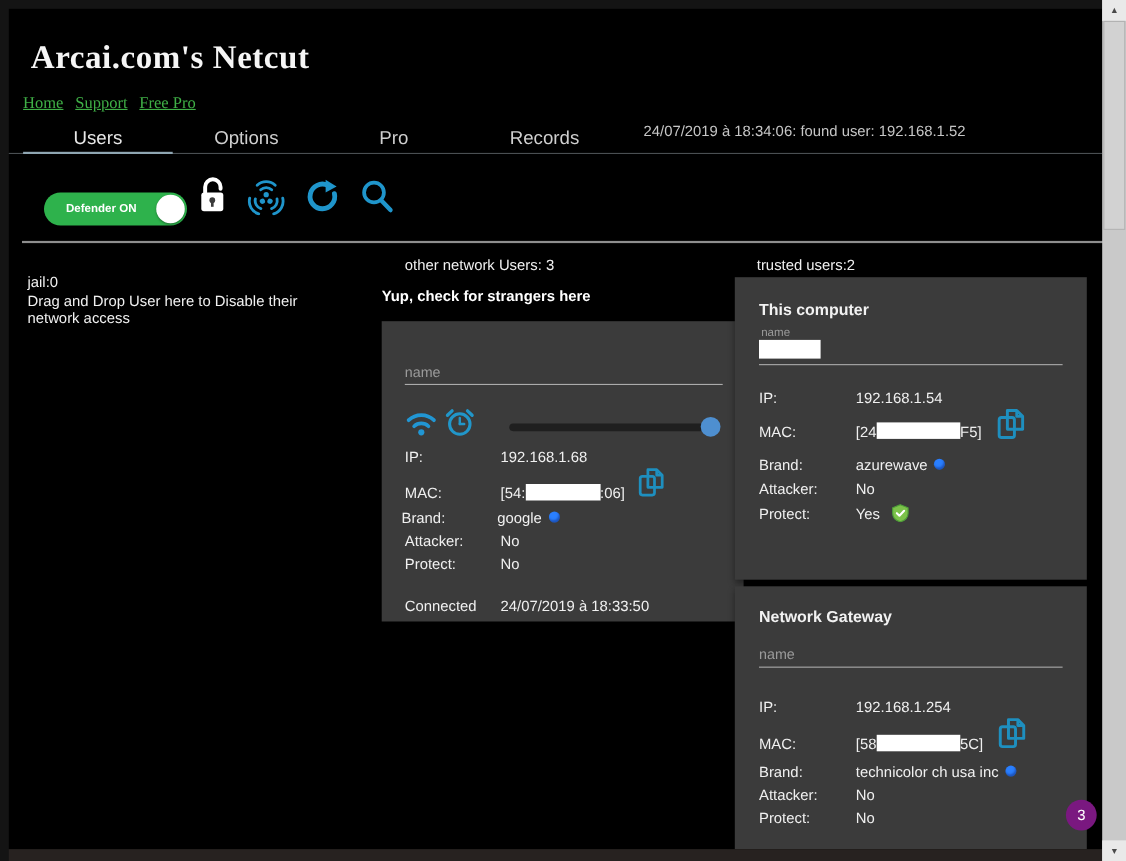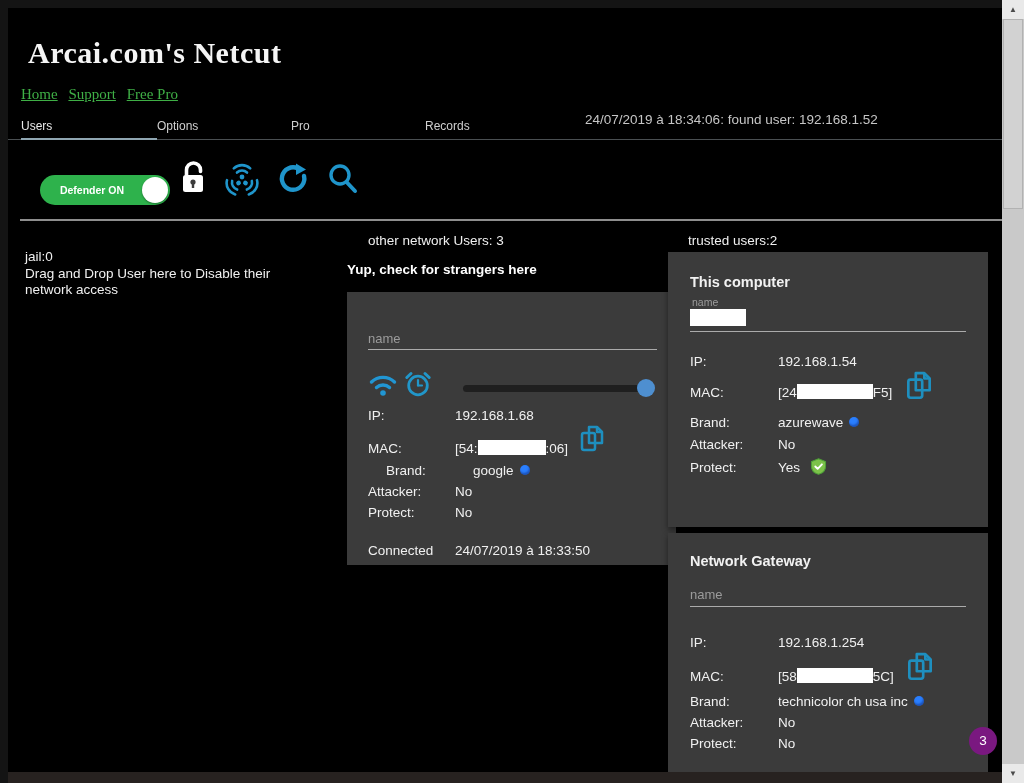--- a/index.html
+++ b/index.html
@@ -12,22 +12,22 @@
   #content { position:absolute; left:8px; top:8px; width:994px; height:764px; background:#000000; }
   #bottom-strip { position:absolute; left:8px; top:772px; width:994px; height:11px; background:#272220; }
 
   
   .app-title { left:20px; top:28px; font-family:"Liberation Serif", serif; font-weight:bold;
                font-size:30px; color:#f5f5f5; letter-spacing:0.5px; }
   .nav-links { left:13px; top:78px; font-family:"Liberation Serif", serif; font-size:15px; }
   .nav-links a { color:#3faf46; text-decoration:underline; margin-right:7px; cursor:pointer; }
 
   
-  .tab { position:absolute; top:103px; height:30px; line-height:30px; text-align:left;
-         font-size:12px; color:#cfcfcf; font-weight:500; cursor:pointer; }
+  .tab { position:absolute; top:103px; height:30px; line-height:30px; text-align:center;
+         font-size:17px; color:#cfcfcf; font-weight:500; cursor:pointer; }
   .tab.active { color:#e8e8e8; }
   .status-msg { left:577px; top:104px; font-size:13.5px; color:#c6c6c6; font-weight:500; }
   .tab-divider { left:0; top:131px; width:994px; height:1px; background:#4a4f52; }
   .tab-underline { left:13px; top:130px; width:136px; height:2px; background:#8fa6b2; }
 
   
   .toggle { left:32px; top:155px; width:130px; height:30px; border-radius:15px; background:#2eb24c;
             cursor:pointer; box-shadow:0 1px 3px rgba(0,0,0,.4);margin-top:12px; }
   .toggle-label { position:absolute; left:0; top:0; width:104px; height:30px; line-height:30px;
                   text-align:center; color:#fff; font-size:10.5px; font-weight:bold; }
@@ -197,21 +197,21 @@
       </div>
       <div class="copy-icon" style="left:231px; top:132px;">
         <svg width="28" height="30" viewBox="0 0 28 30">
           <g fill="none" stroke="#1e8fbf" stroke-width="2.5" stroke-linejoin="round">
             <path d="M11 3 h8 l5 5 v11 h-13 z"></path>
             <path d="M19 3 v5 h5"></path>
             <rect x="4" y="9" width="13" height="17" rx="2"></rect>
           </g>
         </svg>
       </div>
-      <div class="row" style="left:39px; top:171px;">
+      <div class="row" style="left:18px; top:171px;">
         <span class="lbl">Brand:</span><span>google</span><span class="brand-dot"></span>
       </div>
       <div class="row" style="left:21px; top:192px;">
         <span class="lbl">Attacker:</span><span>No</span>
       </div>
       <div class="row" style="left:21px; top:213px;">
         <span class="lbl">Protect:</span><span>No</span>
       </div>
       <div class="row" style="left:21px; top:251px;">
         <span class="lbl">Connected</span><span>24/07/2019 à 18:33:50</span>

